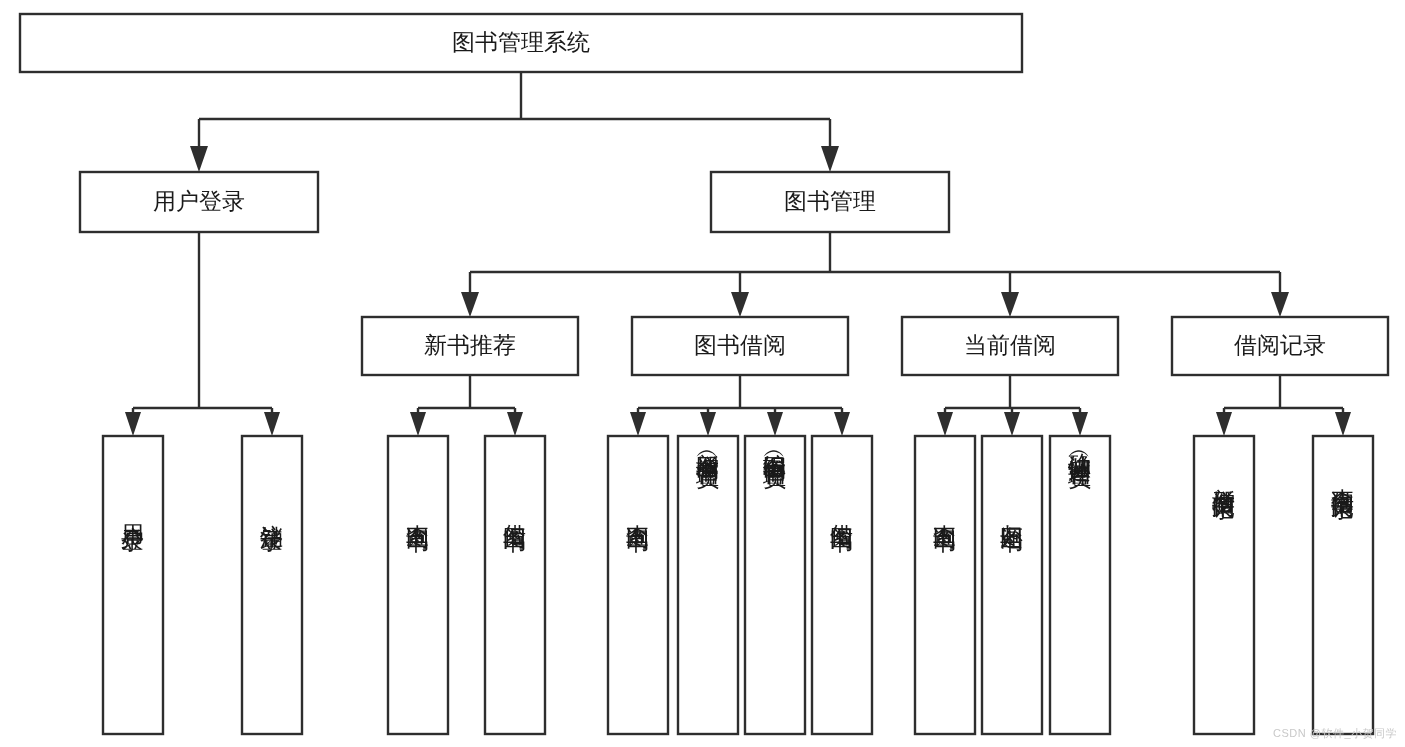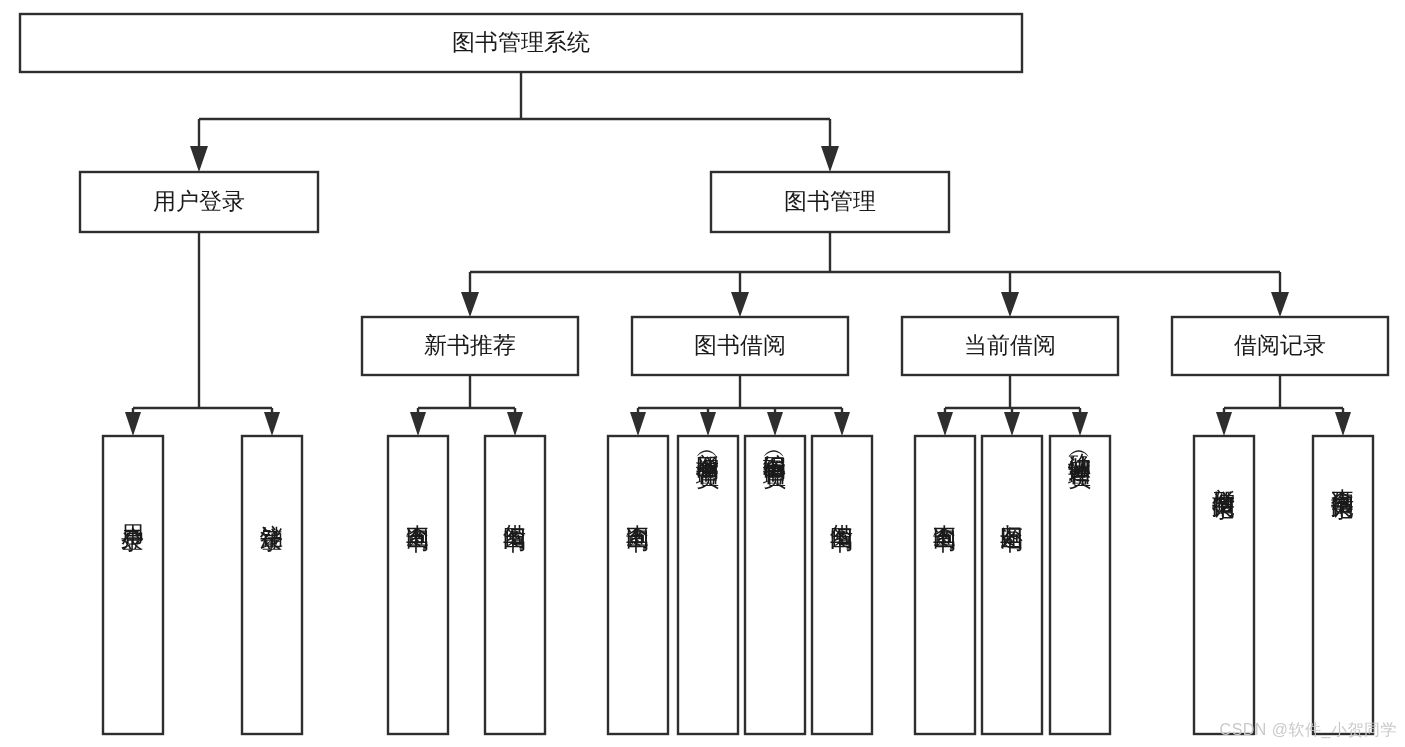--- a/index.html
+++ b/index.html
@@ -53,21 +53,21 @@
   }
   .arrow-head {
     fill: #2e2e2e;
     stroke: none;
   }
   .watermark {
     position: absolute;
     right: 8px;
     bottom: 6px;
     font-family: "Liberation Sans", "DejaVu Sans", sans-serif;
-    font-size: 16px;
+    font-size: 11px;
     color: #c9c9c9;
     letter-spacing: 0.5px;
     white-space: nowrap;
     pointer-events: none;
     margin-top: 20px;
   }
 </style>
 </head>
 <body>
 

